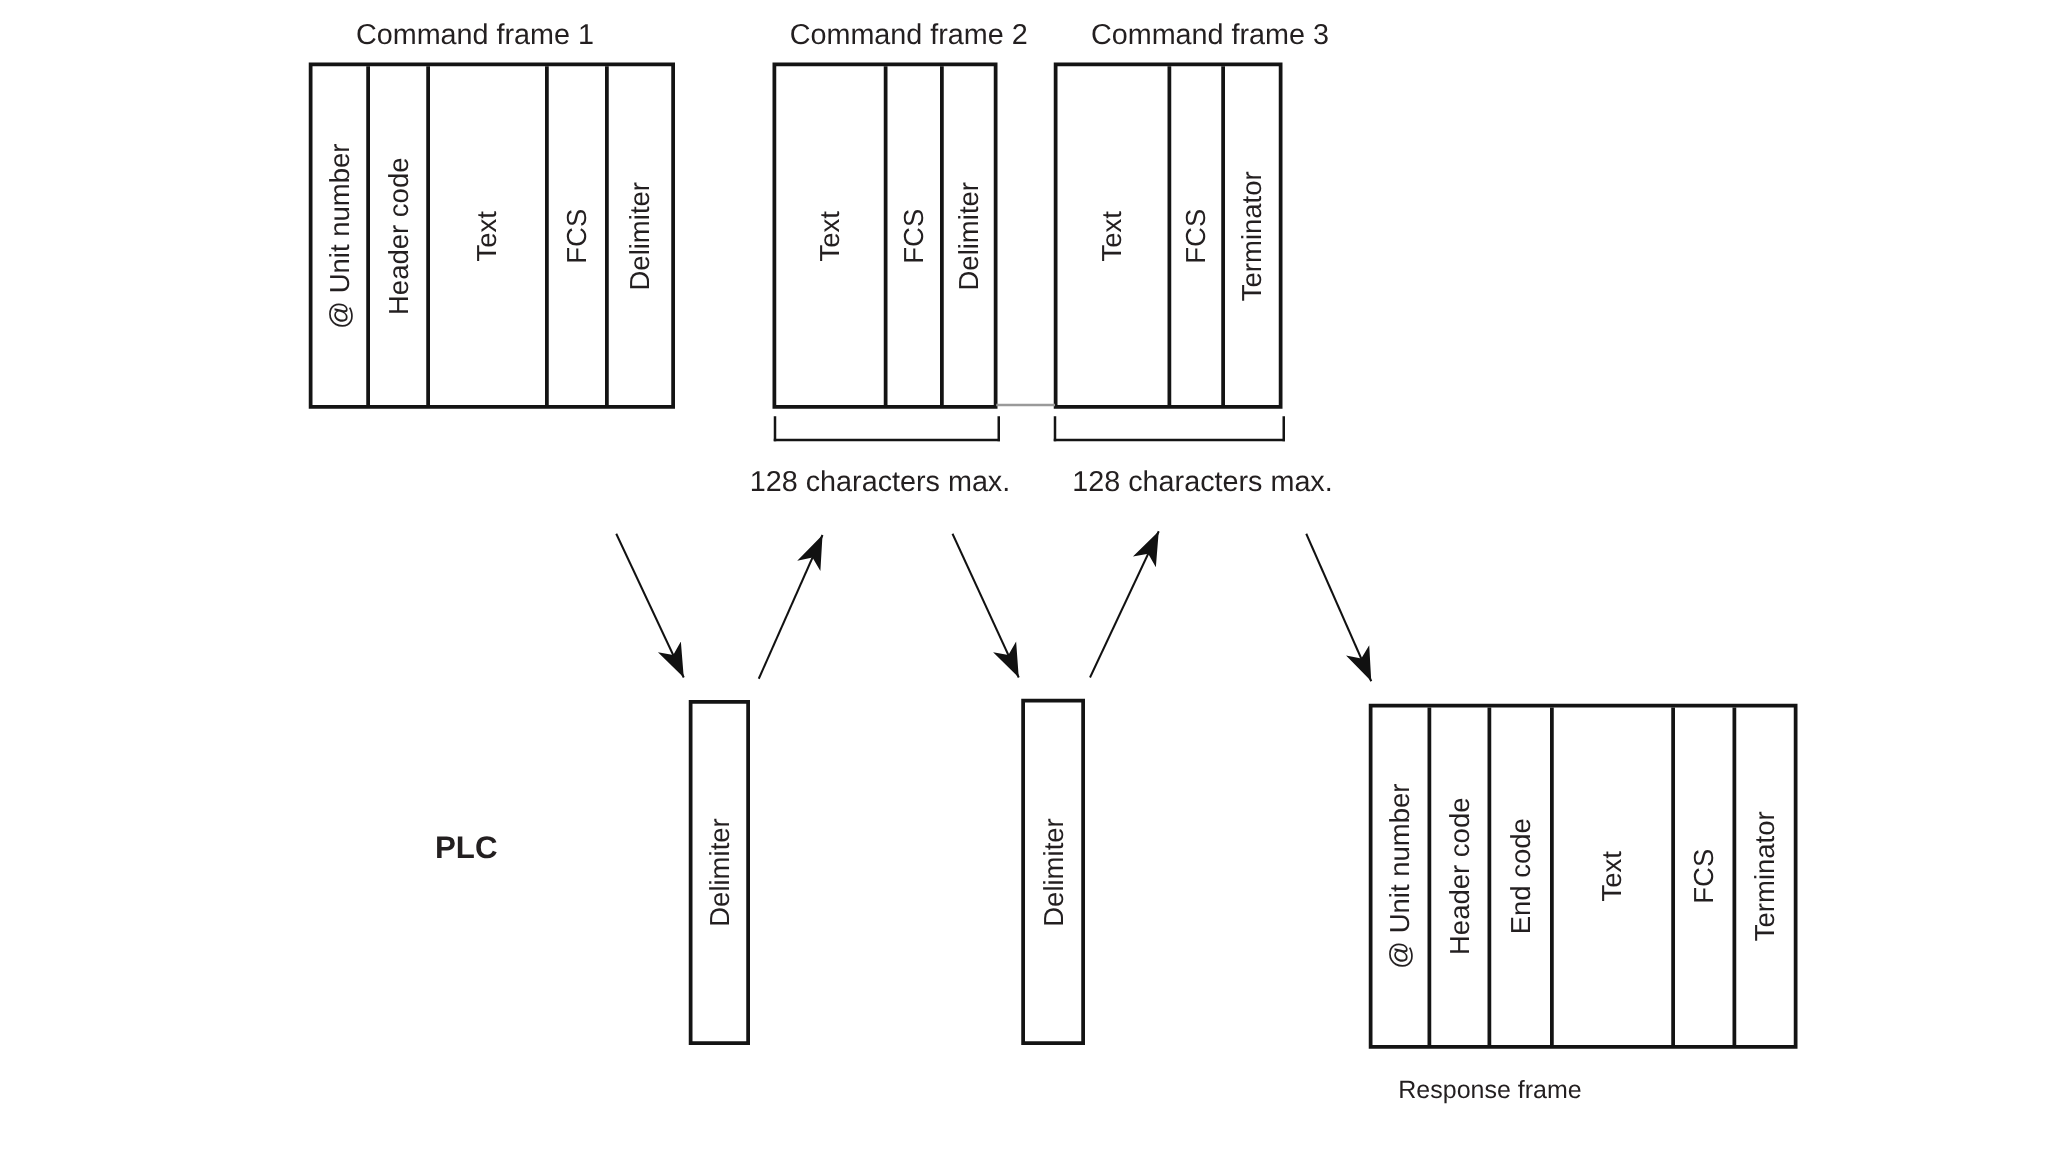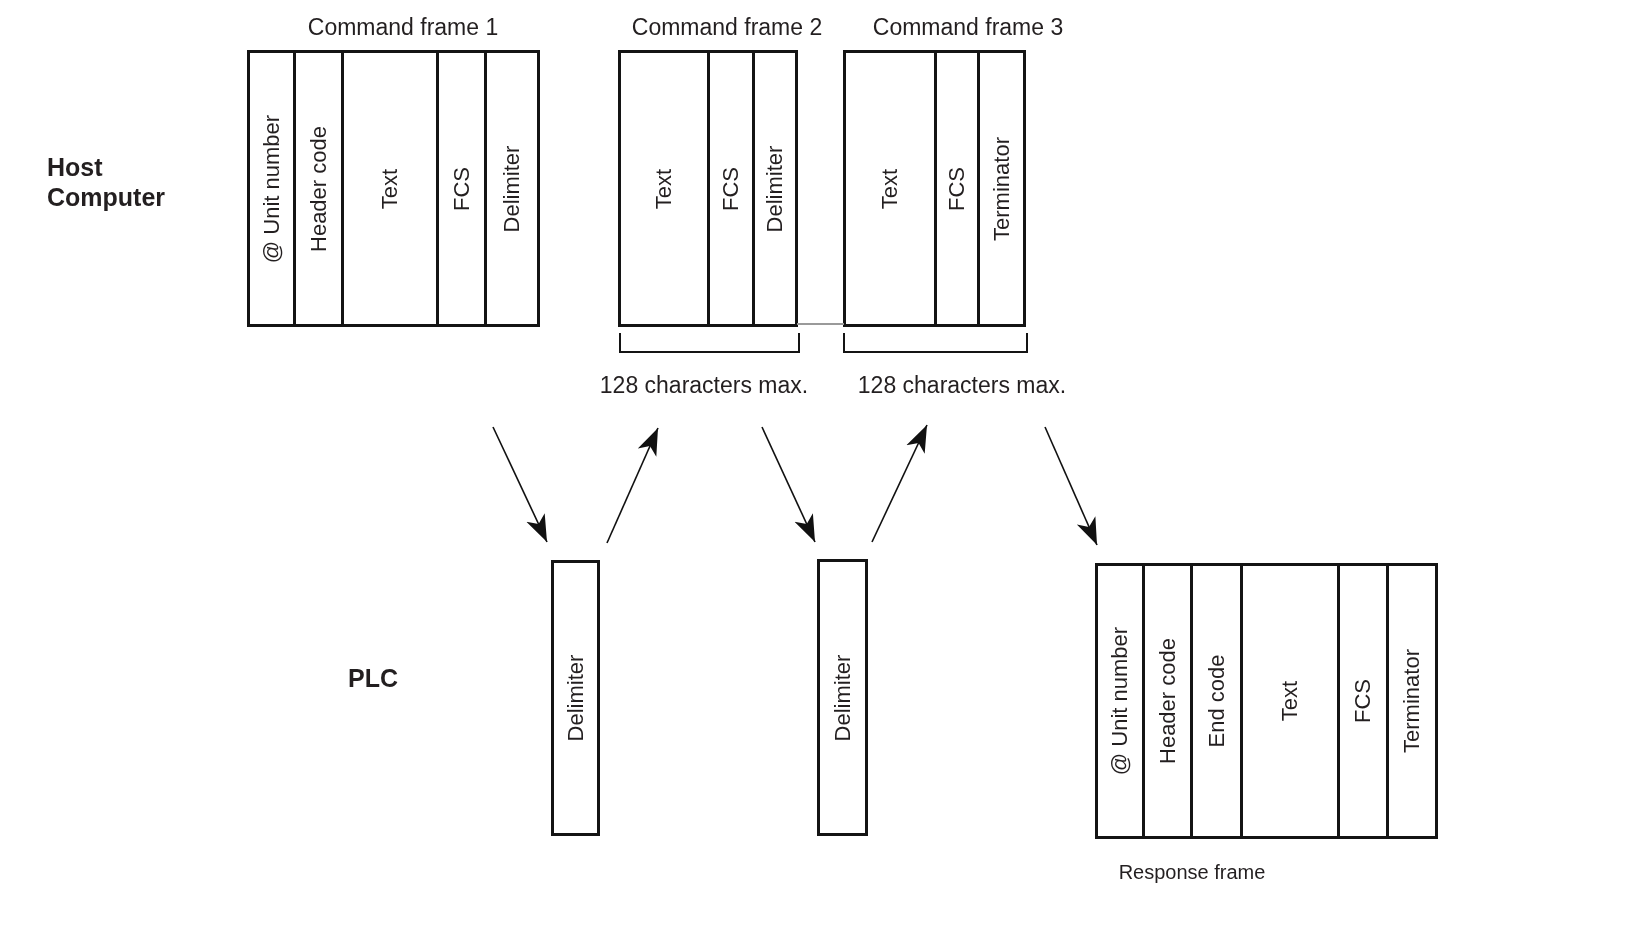--- a/index.html
+++ b/index.html
@@ -6,21 +6,21 @@
   .canvas{
     position:relative;width:1640px;height:928px;background:#ffffff;overflow:hidden;
     font-family:"Liberation Sans","DejaVu Sans",sans-serif;color:#231f20;
   }
   
   .actor-label{position:absolute;font-weight:bold;font-size:25px;line-height:30px;color:#231f20;}
   .actor-host{left:47px;top:152px;}
   .actor-plc{left:348px;top:663px;}
   
   .frame-title{position:absolute;font-size:23px;white-space:nowrap;transform:translateX(-50%);}
-  .t1{left:403px;top:14px;}
+  .t1{left:380px;top:14px;}
   .t2{left:715px;top:14px;margin-left:12px;}
   .t3{left:968px;top:14px;text-align:center;}
   .t-response{left:1192px;top:861px;font-size:20px;}
   
   .frame{position:absolute;display:flex;background:#fff;border:3px solid #141414;box-sizing:border-box;}
   .cell{position:relative;box-sizing:border-box;border-right:3px solid #141414;}
   .cell:last-child{border-right:none;}
   .vtext{
     position:absolute;left:50%;top:50%;
     transform:translate(-50%,-50%) rotate(-90deg);
@@ -42,24 +42,20 @@
   .m1{left:704px;}
   .m2{left:962px;}
   
   .arrows{position:absolute;left:0;top:0;width:1640px;height:928px;pointer-events:none;}
 </style>
 </head>
 <body>
 
 <div class="canvas">
 
-  <div class="actor-label actor-host">
-    <div>Host</div>
-    <div>Computer</div>
-  </div>
   <div class="actor-label actor-plc">PLC</div>
 
   <div class="frame-title t1">Command frame 1</div>
   <div class="frame-title t2">Command frame 2</div>
   <div class="frame-title t3">Command frame 3</div>
 
   <div class="frame f1">
     <div class="cell" style="width:46px">
         <span class="vtext">@ Unit number</span>
       </div>

